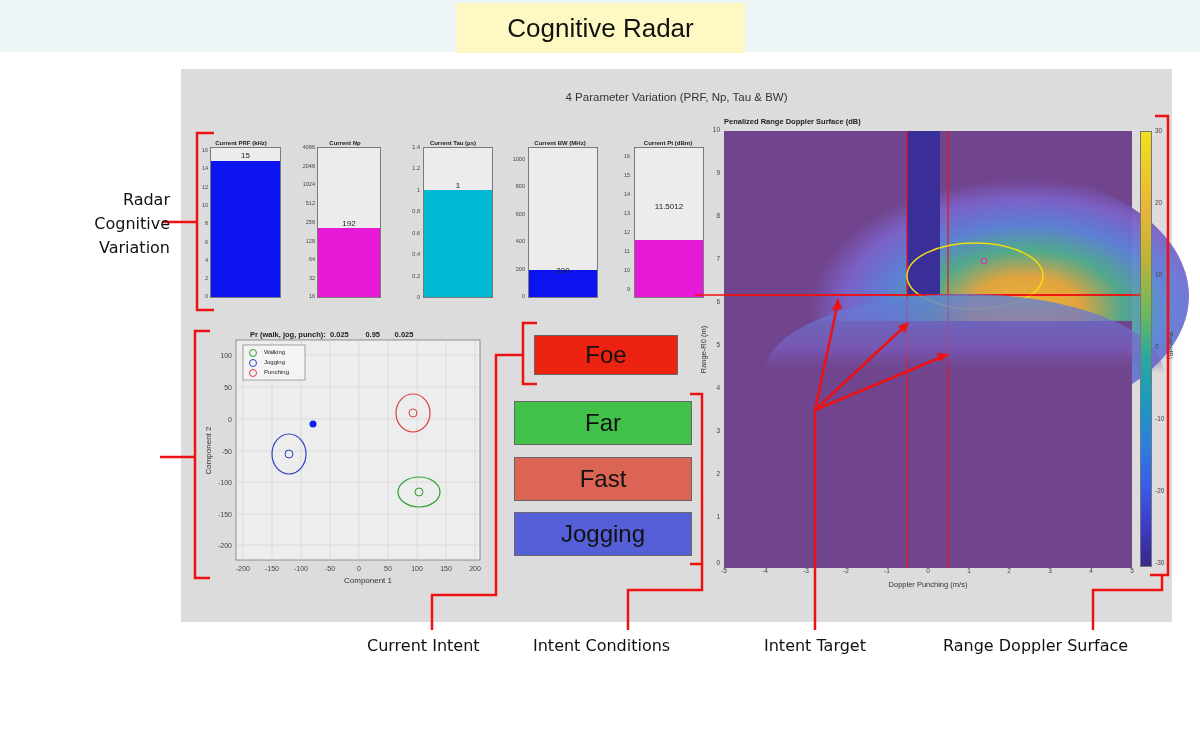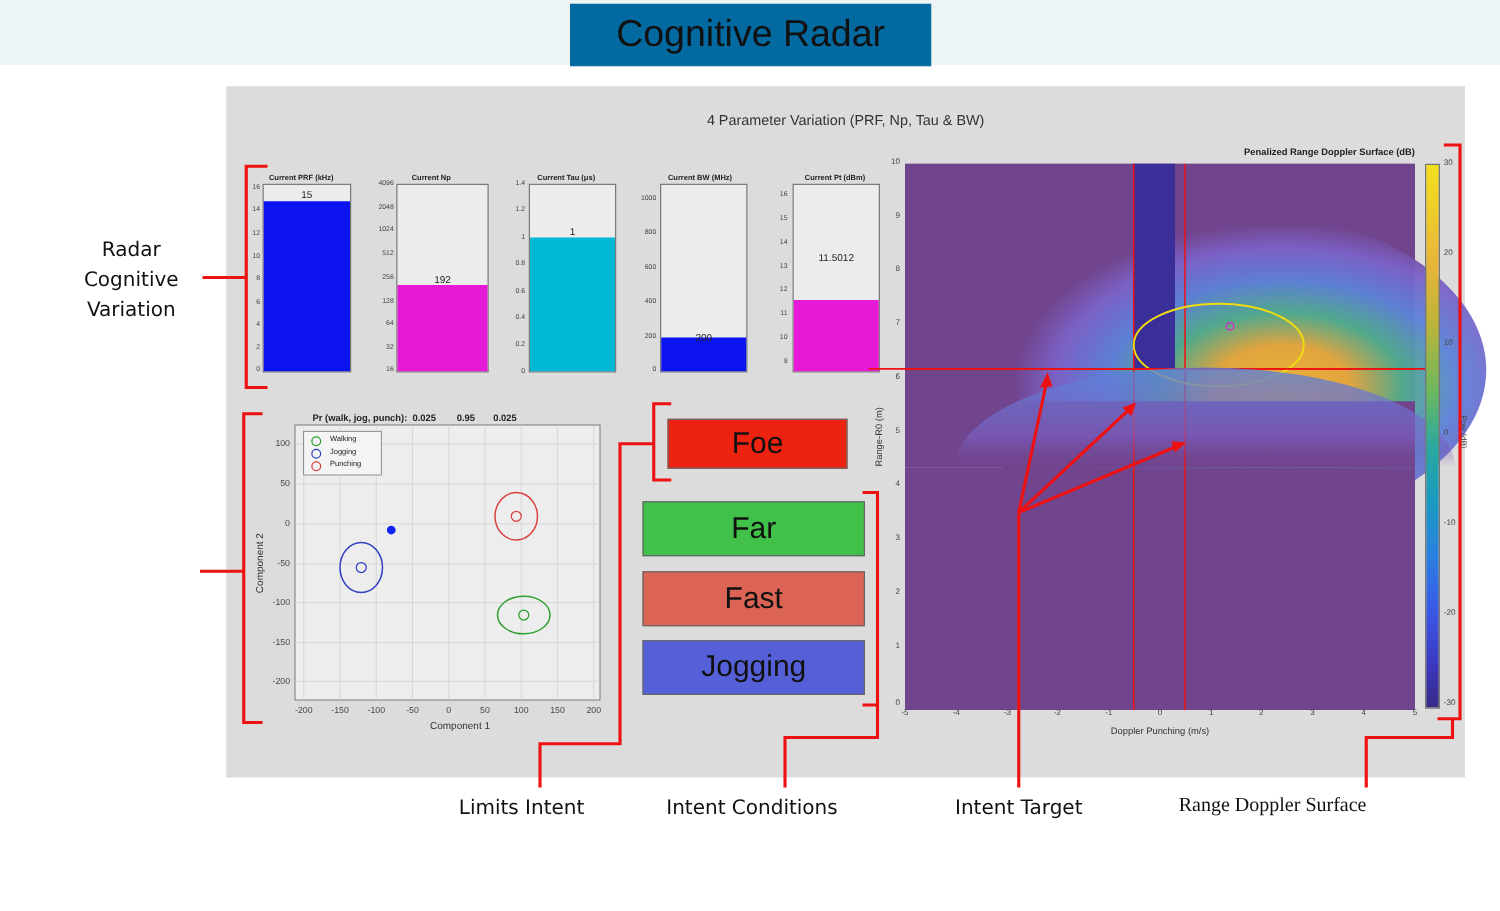--- a/index.html
+++ b/index.html
@@ -1,21 +1,21 @@
 <!DOCTYPE html>
 <html><head>
 <meta charset="utf-8">
 <style>
   * { box-sizing: border-box; margin: 0; padding: 0; }
   html, body { width: 1200px; height: 729px; background: #ffffff; overflow: hidden; }
   body { position: relative; font-family: "Liberation Sans", sans-serif; color: #222; }
 
   .top-band { position: absolute; left: 0; top: 0; width: 1200px; height: 52px; background: #ecf4f6; }
-  .title-box { position: absolute; left: 456px; top: 3px; width: 289px; height: 50px; background: #0369a1;
-               display: flex; align-items: center; justify-content: center; font-size: 30px; color: #111; }
+  .title-box { position: absolute; left: 456px; top: 3px; width: 289px; height: 50px; background: #fef9c3;
+               display: flex; align-items: center; justify-content: center; font-size: 26px; color: #111; }
 
   .panel { position: absolute; left: 181px; top: 69px; width: 991px; height: 553px; background: #dcdcdc; }
   .panel-title { position: absolute; left: 0; top: 22px; width: 100%; text-align: center; font-size: 11.5px; color: #333; }
 
   .abs { position: absolute; }
   .txt { font-family: "Liberation Sans", sans-serif; }
 
   .bar-title { position: absolute; font-size: 6px; font-weight: bold; text-align: center; color: #222; white-space: nowrap; }
   .bar-frame { position: absolute; background: #ececec; border: 1px solid #7a7a7a; }
   .bar-fill { position: absolute; left: 0; right: 0; bottom: 0; }
@@ -48,21 +48,21 @@
 <div class="tick" style="left:186px;top:165px;">14</div>
 <div class="tick" style="left:186px;top:184px;">12</div>
 <div class="tick" style="left:186px;top:202px;">10</div>
 <div class="tick" style="left:186px;top:220px;">8</div>
 <div class="tick" style="left:186px;top:239px;">6</div>
 <div class="tick" style="left:186px;top:257px;">4</div>
 <div class="tick" style="left:186px;top:275px;">2</div>
 <div class="tick" style="left:186px;top:293px;">0</div>
 
 <div class="bar-title" style="left:300px;top:140px;width:90px;">Current Np</div>
-<div class="bar-frame" style="left:317px;top:147px;width:74px;height:151px;">
+<div class="bar-frame" style="left:317px;top:147px;width:64px;height:151px;">
   <div class="bar-fill" style="height:46%;background:#e61ad6;"></div>
   <div class="bar-value" style="top:71px;">192</div>
 </div>
 <div class="tick" style="left:293px;top:144px;">4096</div>
 <div class="tick" style="left:293px;top:163px;">2048</div>
 <div class="tick" style="left:293px;top:181px;">1024</div>
 <div class="tick" style="left:293px;top:200px;">512</div>
 <div class="tick" style="left:293px;top:219px;">256</div>
 <div class="tick" style="left:293px;top:238px;">128</div>
 <div class="tick" style="left:293px;top:256px;">64</div>
@@ -165,21 +165,21 @@
 <div class="abs txt" style="left:465px;top:565px;width:20px;text-align:center;font-size:7px;color:#444;">200</div>
 
 <div class="abs txt" style="left:318px;top:576px;width:100px;text-align:center;font-size:8px;color:#333;">Component 1</div>
 <div class="abs txt" style="left:158px;top:446px;width:100px;text-align:center;font-size:8px;color:#333;transform:rotate(-90deg);">Component 2</div>
 
 <div class="cls-box" style="left:534px;top:335px;width:144px;height:40px;background:#ee2211;">Foe</div>
 <div class="cls-box" style="left:514px;top:401px;width:178px;height:44px;background:#41c04a;">Far</div>
 <div class="cls-box" style="left:514px;top:457px;width:178px;height:44px;background:#dc6455;">Fast</div>
 <div class="cls-box" style="left:514px;top:512px;width:178px;height:44px;background:#5560d8;">Jogging</div>
 
-<div class="abs txt" style="left:724px;top:117px;width:408px;text-align:right;font-size:7.5px;font-weight:bold;color:#222;">Penalized Range Doppler Surface (dB)</div>
+<div class="abs txt" style="left:724px;top:117px;width:408px;text-align:left;font-size:7.5px;font-weight:bold;color:#222;">Penalized Range Doppler Surface (dB)</div>
 <svg width="408" height="243" style="left:724px;top:131px;">
   <defs>
     <radialGradient id="hotspot" cx="0.62" cy="0.55" r="0.5">
       <stop offset="0" stop-color="#f0b830"></stop>
       <stop offset="0.25" stop-color="#e8a93a"></stop>
       <stop offset="0.45" stop-color="#4fae8c"></stop>
       <stop offset="0.65" stop-color="#5c82d8"></stop>
       <stop offset="0.85" stop-color="#7b62c8"></stop>
       <stop offset="1" stop-color="#71458e"></stop>
     </radialGradient>
@@ -275,23 +275,23 @@
     <polyline points="1155,116 1168,116 1168,575 1150,575"></polyline>
     <polyline points="1162,575 1162,590 1093,590 1093,630"></polyline>
   </g>
   <g fill="#ee1111">
     <polygon points="838,298 832,310 842,309"></polygon>
     <polygon points="909,322 898,326 905,333"></polygon>
     <polygon points="949,354 937,353 940,362"></polygon>
   </g>
 </svg>
 
-<div class="annot" style="left:40px;top:188px;width:130px;">
+<div class="annot" style="left:40px;top:188px;width:130px;text-align:right;">
   <div>Radar</div>
   <div>Cognitive</div>
   <div>Variation</div>
 </div>
 <div class="annot" style="left:22px;top:424px;width:150px;">
 </div>
-<div class="bottom-annot" style="left:367px;top:636px;">Limits Intent</div>
+<div class="bottom-annot" style="left:367px;top:636px;">Current Intent</div>
 <div class="bottom-annot" style="left:533px;top:636px;">Intent Conditions</div>
 <div class="bottom-annot" style="left:764px;top:636px;">Intent Target</div>
-<div class="bottom-annot" style="left:943px;top:636px;font-family:Liberation Serif, serif;">Range Doppler Surface</div>
+<div class="bottom-annot" style="left:943px;top:636px;">Range Doppler Surface</div>
 
 </body></html>

